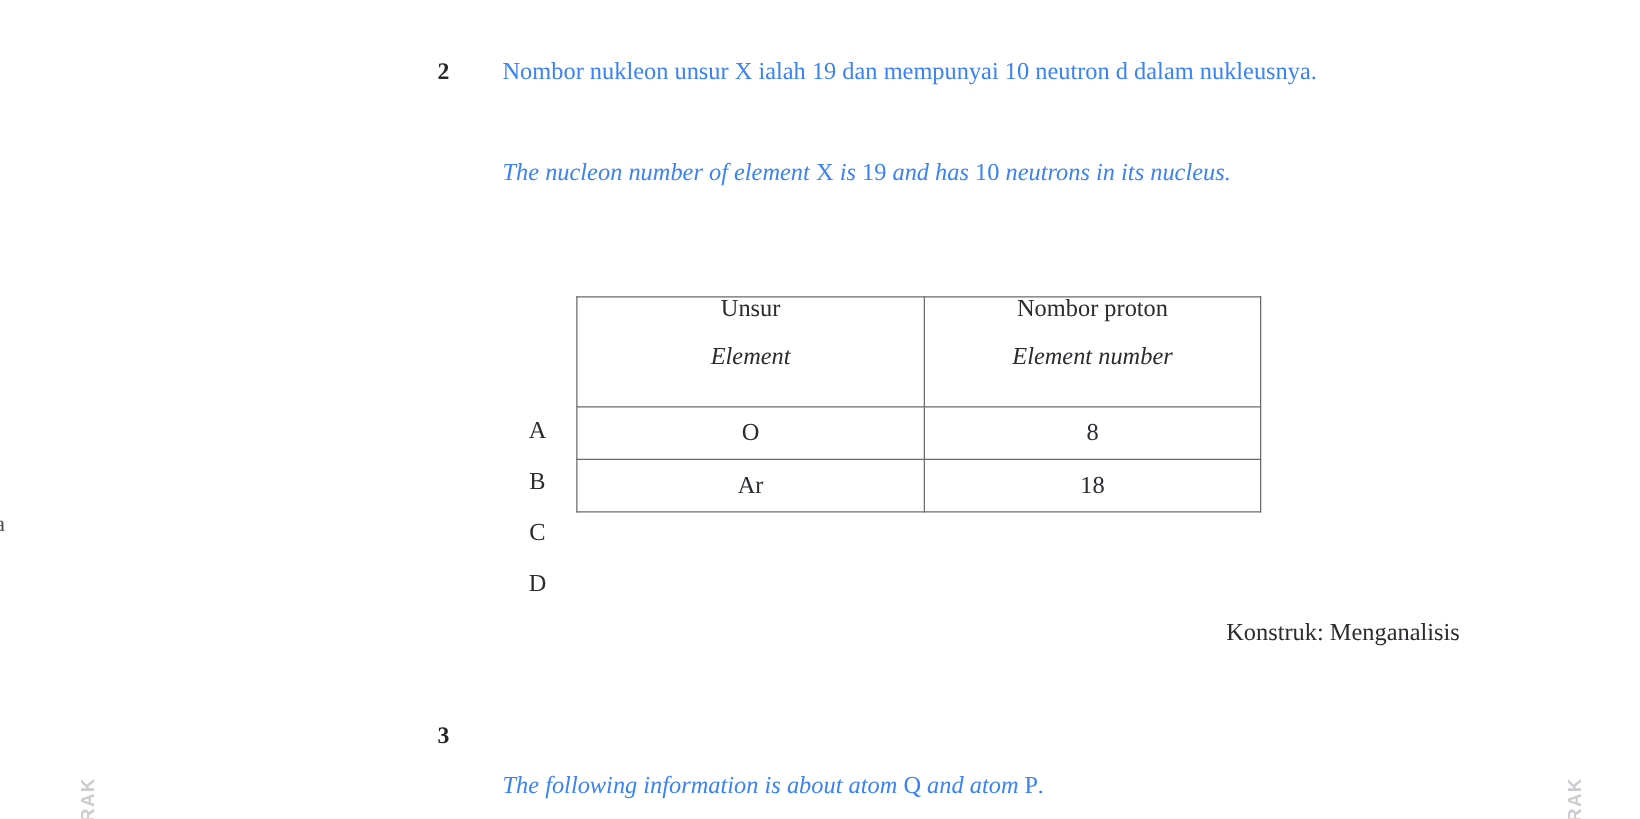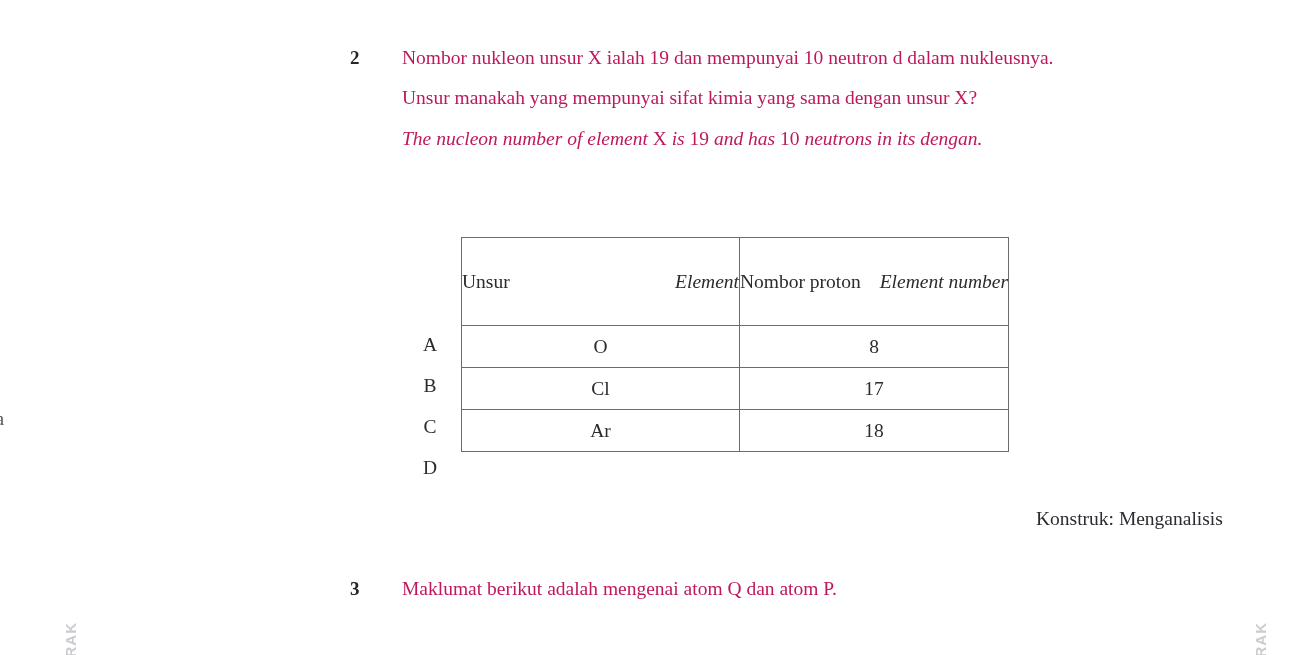--- a/index.html
+++ b/index.html
@@ -30,21 +30,21 @@
     font-weight: bold;
     font-size: 19px;
     line-height: 1;
     color: #26262a;
   }
   .qline {
     position: absolute;
     font-size: 19.5px;
     line-height: 1;
     white-space: nowrap;
-    color: #be185d;
+    color: #3b82f6;
   }
   .qline.it {
     font-style: italic;
   }
   .upright {
     font-style: normal;
   }
 
   
   .opt-table {
@@ -62,23 +62,24 @@
     color: #2b2b30;
     padding: 0;
   }
   .opt-table td.col-a { width: 277px; }
   .opt-table td.col-b { width: 268px; }
   .opt-table tr.head td { height: 87px; }
   .opt-table tr.body td { height: 41px; }
 
   .head-stack {
     display: flex;
-    flex-direction: row;
+    flex-direction: column;
     align-items: center;
-    justify-content: space-between;
+    justify-content: flex-start;
+    gap: 18px;
     height: 100%;
   }
   .head-stack .en { font-style: italic; }
 
   
   .opt-letters {
     position: absolute;
     left: 408px;
     top: 324px;
     width: 44px;
@@ -126,23 +127,22 @@
 </style>
 </head>
 <body>
 
 <div class="page">
 
   <div class="qnum" style="left:350px; top:48px;">2</div>
 
   <div class="qline" style="left:402px; top:48px;">Nombor nukleon unsur X ialah 19 dan mempunyai 10 neutron d dalam nukleusnya.</div>
 
-  <div class="qline" style="left:402px; top:88px;">Unsur manakah yang mempunyai sifat kimia yang sama dengan unsur X?</div>
 
-  <div class="qline it" style="left:402px; top:129px;"><span>The nucleon number of element </span><span class="upright">X</span><span> is </span><span class="upright">19</span><span> and has </span><span class="upright">10</span><span> neutrons in its dengan.</span></div>
+  <div class="qline it" style="left:402px; top:129px;"><span>The nucleon number of element </span><span class="upright">X</span><span> is </span><span class="upright">19</span><span> and has </span><span class="upright">10</span><span> neutrons in its nucleus.</span></div>
 
 
   <div class="opt-letters">
     <div class="opt-letter">A</div>
     <div class="opt-letter">B</div>
     <div class="opt-letter">C</div>
     <div class="opt-letter">D</div>
   </div>
 
   <table class="opt-table" style="left:461px; top:237px;">
@@ -159,36 +159,32 @@
             <span class="my">Nombor proton</span>
             <span class="en">Element number</span>
           </div>
         </td>
       </tr>
       <tr class="body">
         <td class="col-a">O</td>
         <td class="col-b">8</td>
       </tr>
       <tr class="body">
-        <td class="col-a">Cl</td>
-        <td class="col-b">17</td>
-      </tr>
-      <tr class="body">
         <td class="col-a">Ar</td>
         <td class="col-b">18</td>
       </tr>
     </tbody>
   </table>
 
-  <div class="construct" style="left:1036px; top:497px;margin-top:12px;">Konstruk: Menganalisis</div>
+  <div class="construct" style="left:981px; top:497px;">Konstruk: Menganalisis</div>
 
   <div class="qnum" style="left:350px; top:579px;">3</div>
 
-  <div class="qline" style="left:402px; top:579px;">Maklumat berikut adalah mengenai atom Q dan atom P.</div>
 
+  <div class="qline it" style="left:402px; top:619px;"><span>The following information is about atom </span><span class="upright">Q</span><span> and atom </span><span class="upright">P</span><span>.</span></div>
 
   <div class="edge-glyph" style="left:-4px; top:410px; width:12px;">a</div>
 
   <div class="watermark" style="left:62px; top:622px;">RAK</div>
 
   <div class="watermark" style="left:1252px; top:622px;">RAK</div>
 
 </div>
 
 </body></html>

